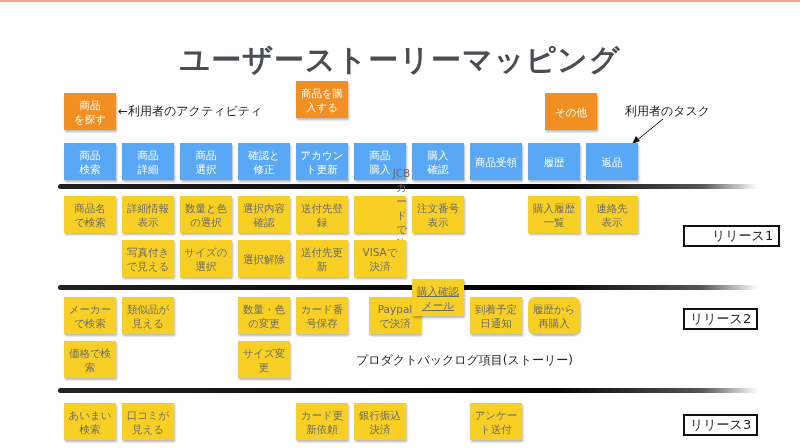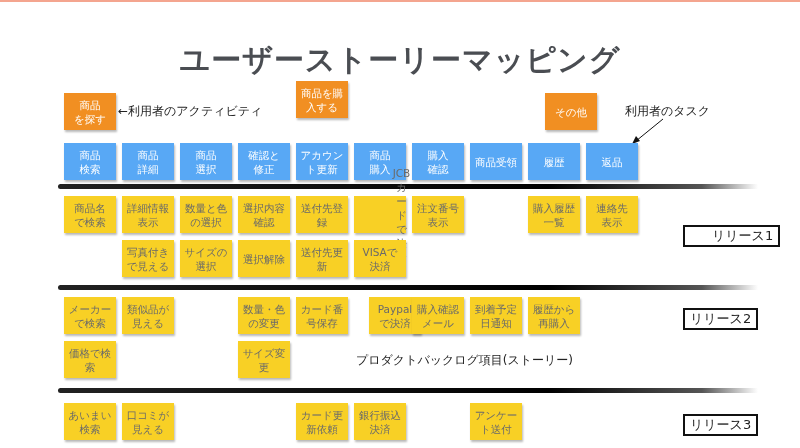--- a/index.html
+++ b/index.html
@@ -96,25 +96,25 @@
 <div class="card yellow" style="left:64px;top:297px;">メーカー
 で検索</div>
 <div class="card yellow" style="left:122px;top:297px;">類似品が
 見える</div>
 <div class="card yellow" style="left:238px;top:297px;">数量・色
 の変更</div>
 <div class="card yellow" style="left:296px;top:297px;">カード番
 号保存</div>
 <div class="card yellow" style="left:354px;top:297px;margin-left:15px;">Paypal
 で決済</div>
-<div class="card yellow" style="left:412px;top:297px;">購入確認
+<div class="card yellow" style="left:412px;top:279px;text-decoration:underline;">購入確認
 メール</div>
 <div class="card yellow" style="left:470px;top:297px;">到着予定
 日通知</div>
-<div class="card yellow" style="left:528px;top:297px;">履歴から
+<div class="card yellow" style="left:528px;top:297px;border-radius:7px;">履歴から
 再購入</div>
 <div class="card yellow" style="left:64px;top:341px;">価格で検
 索</div>
 <div class="card yellow" style="left:238px;top:341px;">サイズ変
 更</div>
 <div class="label" style="left:356px;top:352px;">プロダクトバックログ項目(ストーリー)</div>
 <div class="release" style="left:683px;top:308px;">リリース2</div>
 
 <div class="divider" style="top:388px;"></div>
 

